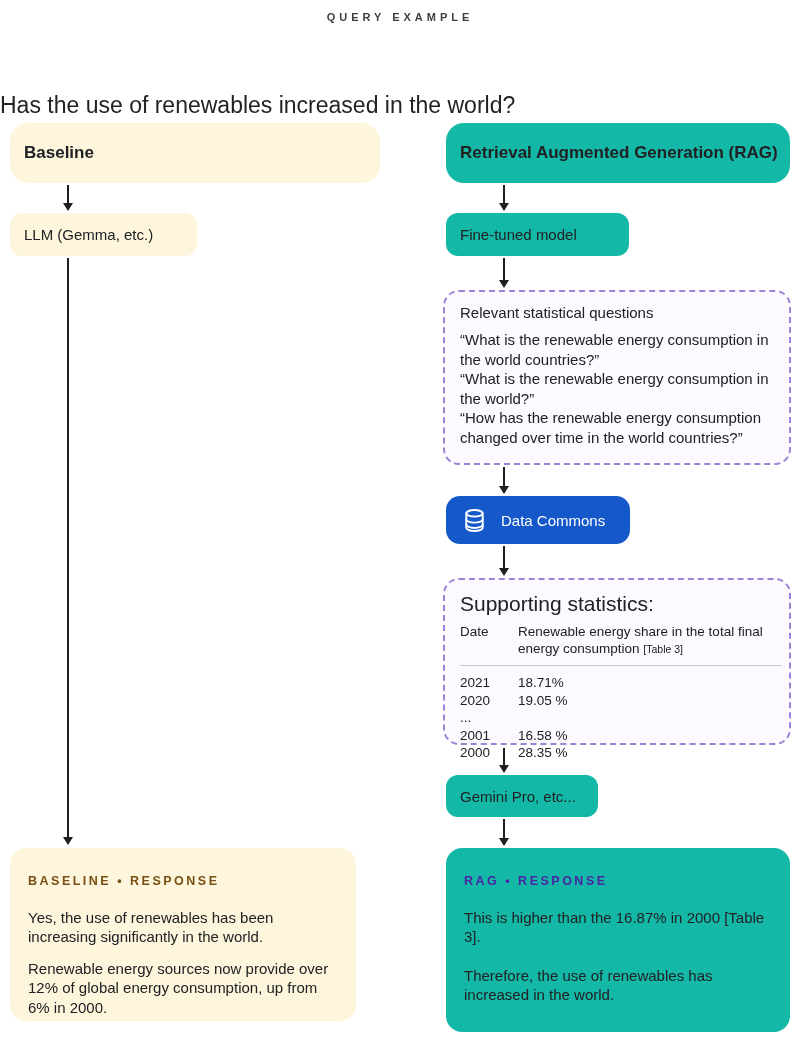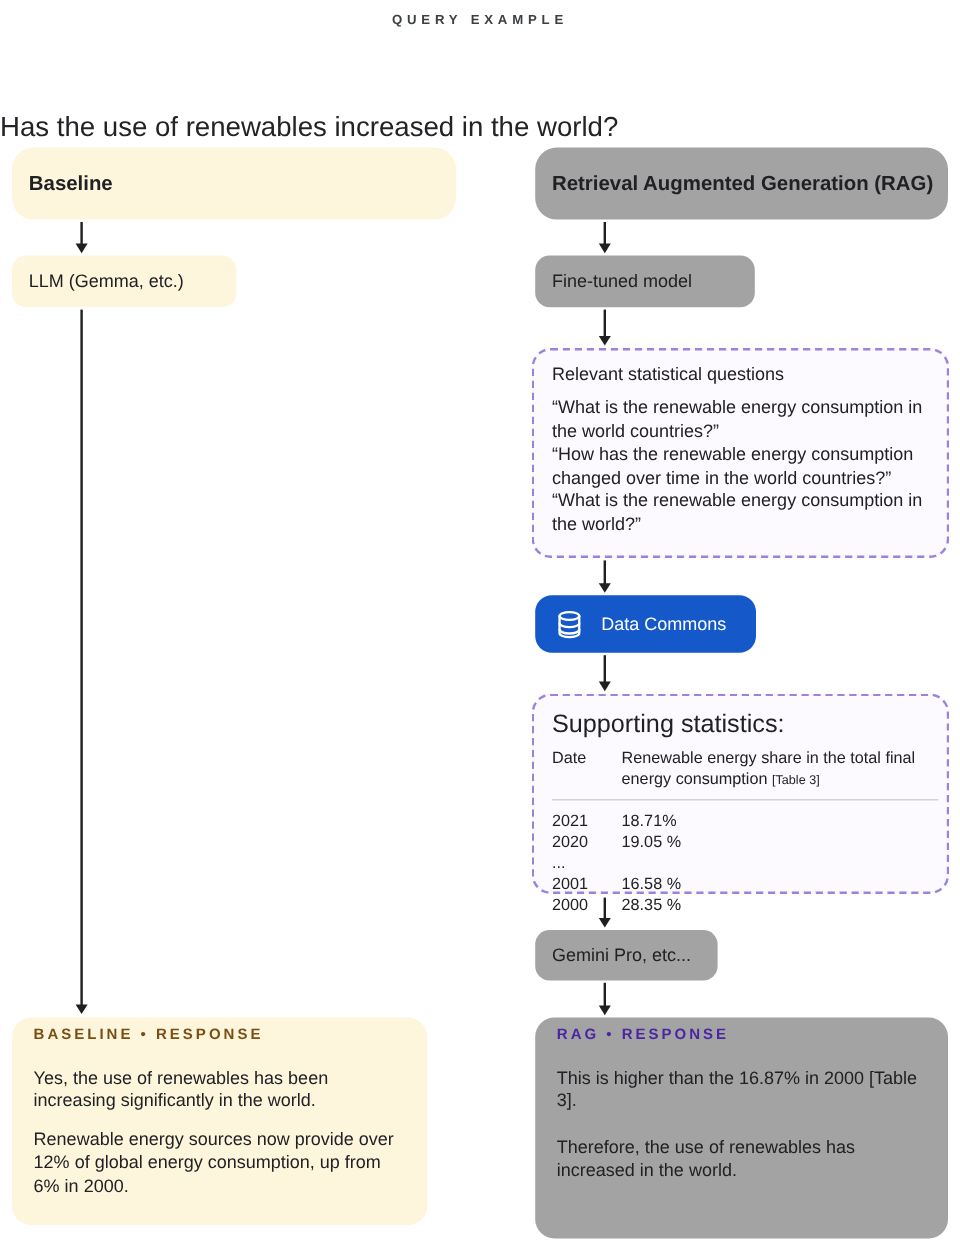--- a/index.html
+++ b/index.html
@@ -25,21 +25,21 @@
     position: absolute; top: 44px; left: 0; width: 800px;
     text-align: left; font-size: 23px; color: #232327; font-weight: normal; margin-top: 48px;
   }
   
   .node {
     position: absolute; display: flex; align-items: center;
     padding-left: 14px; padding-right: 12px;
     font-size: 15px; color: #202124;
   }
   .bg-yellow { background: #fdf6dd; }
-  .bg-purple { background: #a3a3a3; }
+  .bg-purple { background: #14b8a6; }
   .hdr { font-weight: bold; font-size: 17px; line-height: 1.25; }
   .r18 { border-radius: 18px; text-align: right; }
   .r12 { border-radius: 12px; }
   
   .arrow { position: absolute; width: 12px; }
   .arrow .stem { position: absolute; left: 5px; top: 0; bottom: 7px; width: 2px; background: #1f1f1f; }
   .arrow .head {
     position: absolute; bottom: 0; left: 1px; width: 0; height: 0;
     border-left: 5px solid transparent; border-right: 5px solid transparent;
     border-top: 8px solid #1f1f1f;
@@ -61,21 +61,21 @@
   
   .stats-table { margin-top: 2px; }
   .stats-row { display: flex; font-size: 13.5px; line-height: 17.5px; }
   .stats-row .c-date { width: 58px; flex: none; }
   .stats-row .c-val { flex: 1; }
   .stats-head { font-size: 13.5px; line-height: 17px; }
   .tbl-note { font-size: 10.5px; }
   .stats-sep { border: none; border-top: 1px solid #c9c9c9; margin: 7px 0 8px 0; width: 322px; }
   
   .response {
-    position: absolute; border-radius: 16px; padding: 5px 18px;
+    position: absolute; border-radius: 16px; padding: 24px 18px;
     font-size: 15px; line-height: 19.5px; color: #202124;
   }
   .response .resp-label {
     font-size: 12.5px; font-weight: bold; letter-spacing: 2.5px; margin-bottom: 16px;
   }
   .label-brown { color: #7a4f14; }
   .label-purple { color: #4a25a3; }
   .para-gap { margin-top: 12px; }
   .para-biggap { margin-top: 19px; }
 </style>
@@ -125,22 +125,22 @@
   </div>
 
   <div class="arrow" style="left:498px; top:258px; height:30px;">
     <div class="stem"></div>
       <div class="head"></div>
   </div>
 
   <div class="dashed" style="left:443px; top:290px; width:348px; height:175px;">
     <div class="box-title">Relevant statistical questions</div>
     <div class="q-item">“What is the renewable energy consumption in the world countries?”</div>
+    <div class="q-item">“What is the renewable energy consumption in the world?”</div>
     <div class="q-item">“How has the renewable energy consumption changed over time in the world countries?”</div>
-    <div class="q-item">“What is the renewable energy consumption in the world?”</div>
   </div>
 
   <div class="arrow" style="left:498px; top:467px; height:27px;">
     <div class="stem"></div>
       <div class="head"></div>
   </div>
 
   <div class="dc-button">
     <span style="display:flex;">
       <svg width="27" height="27" viewBox="0 0 24 24">

